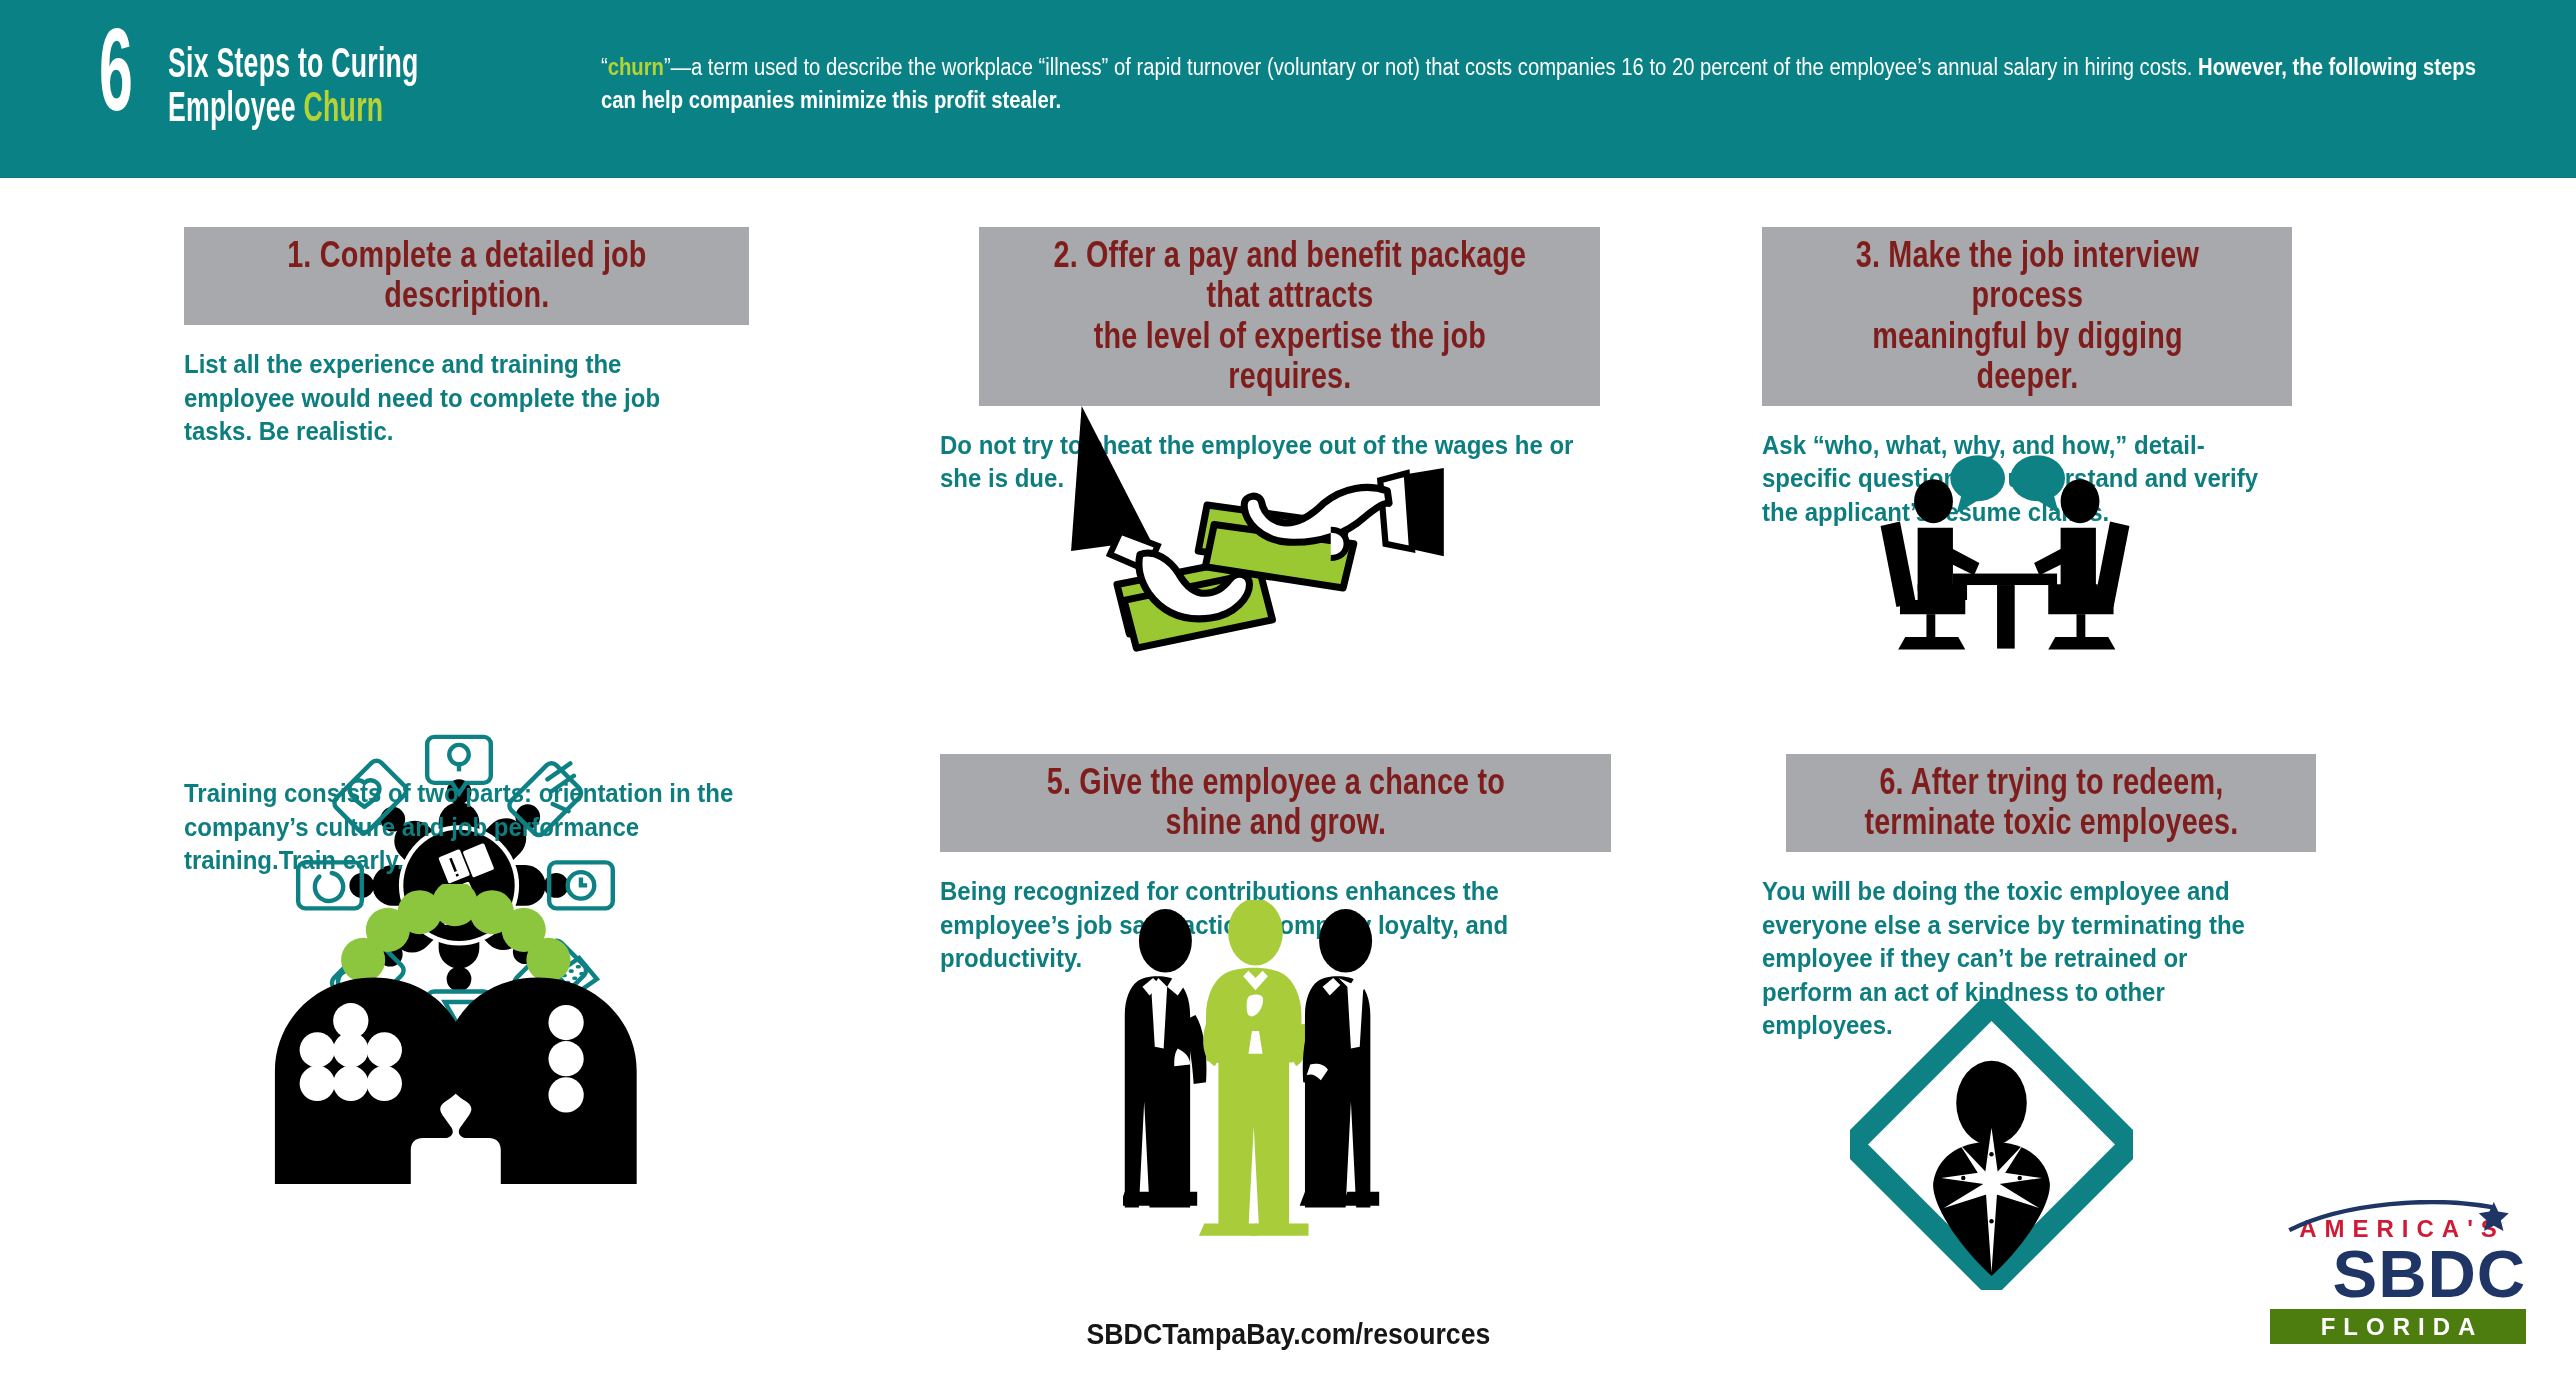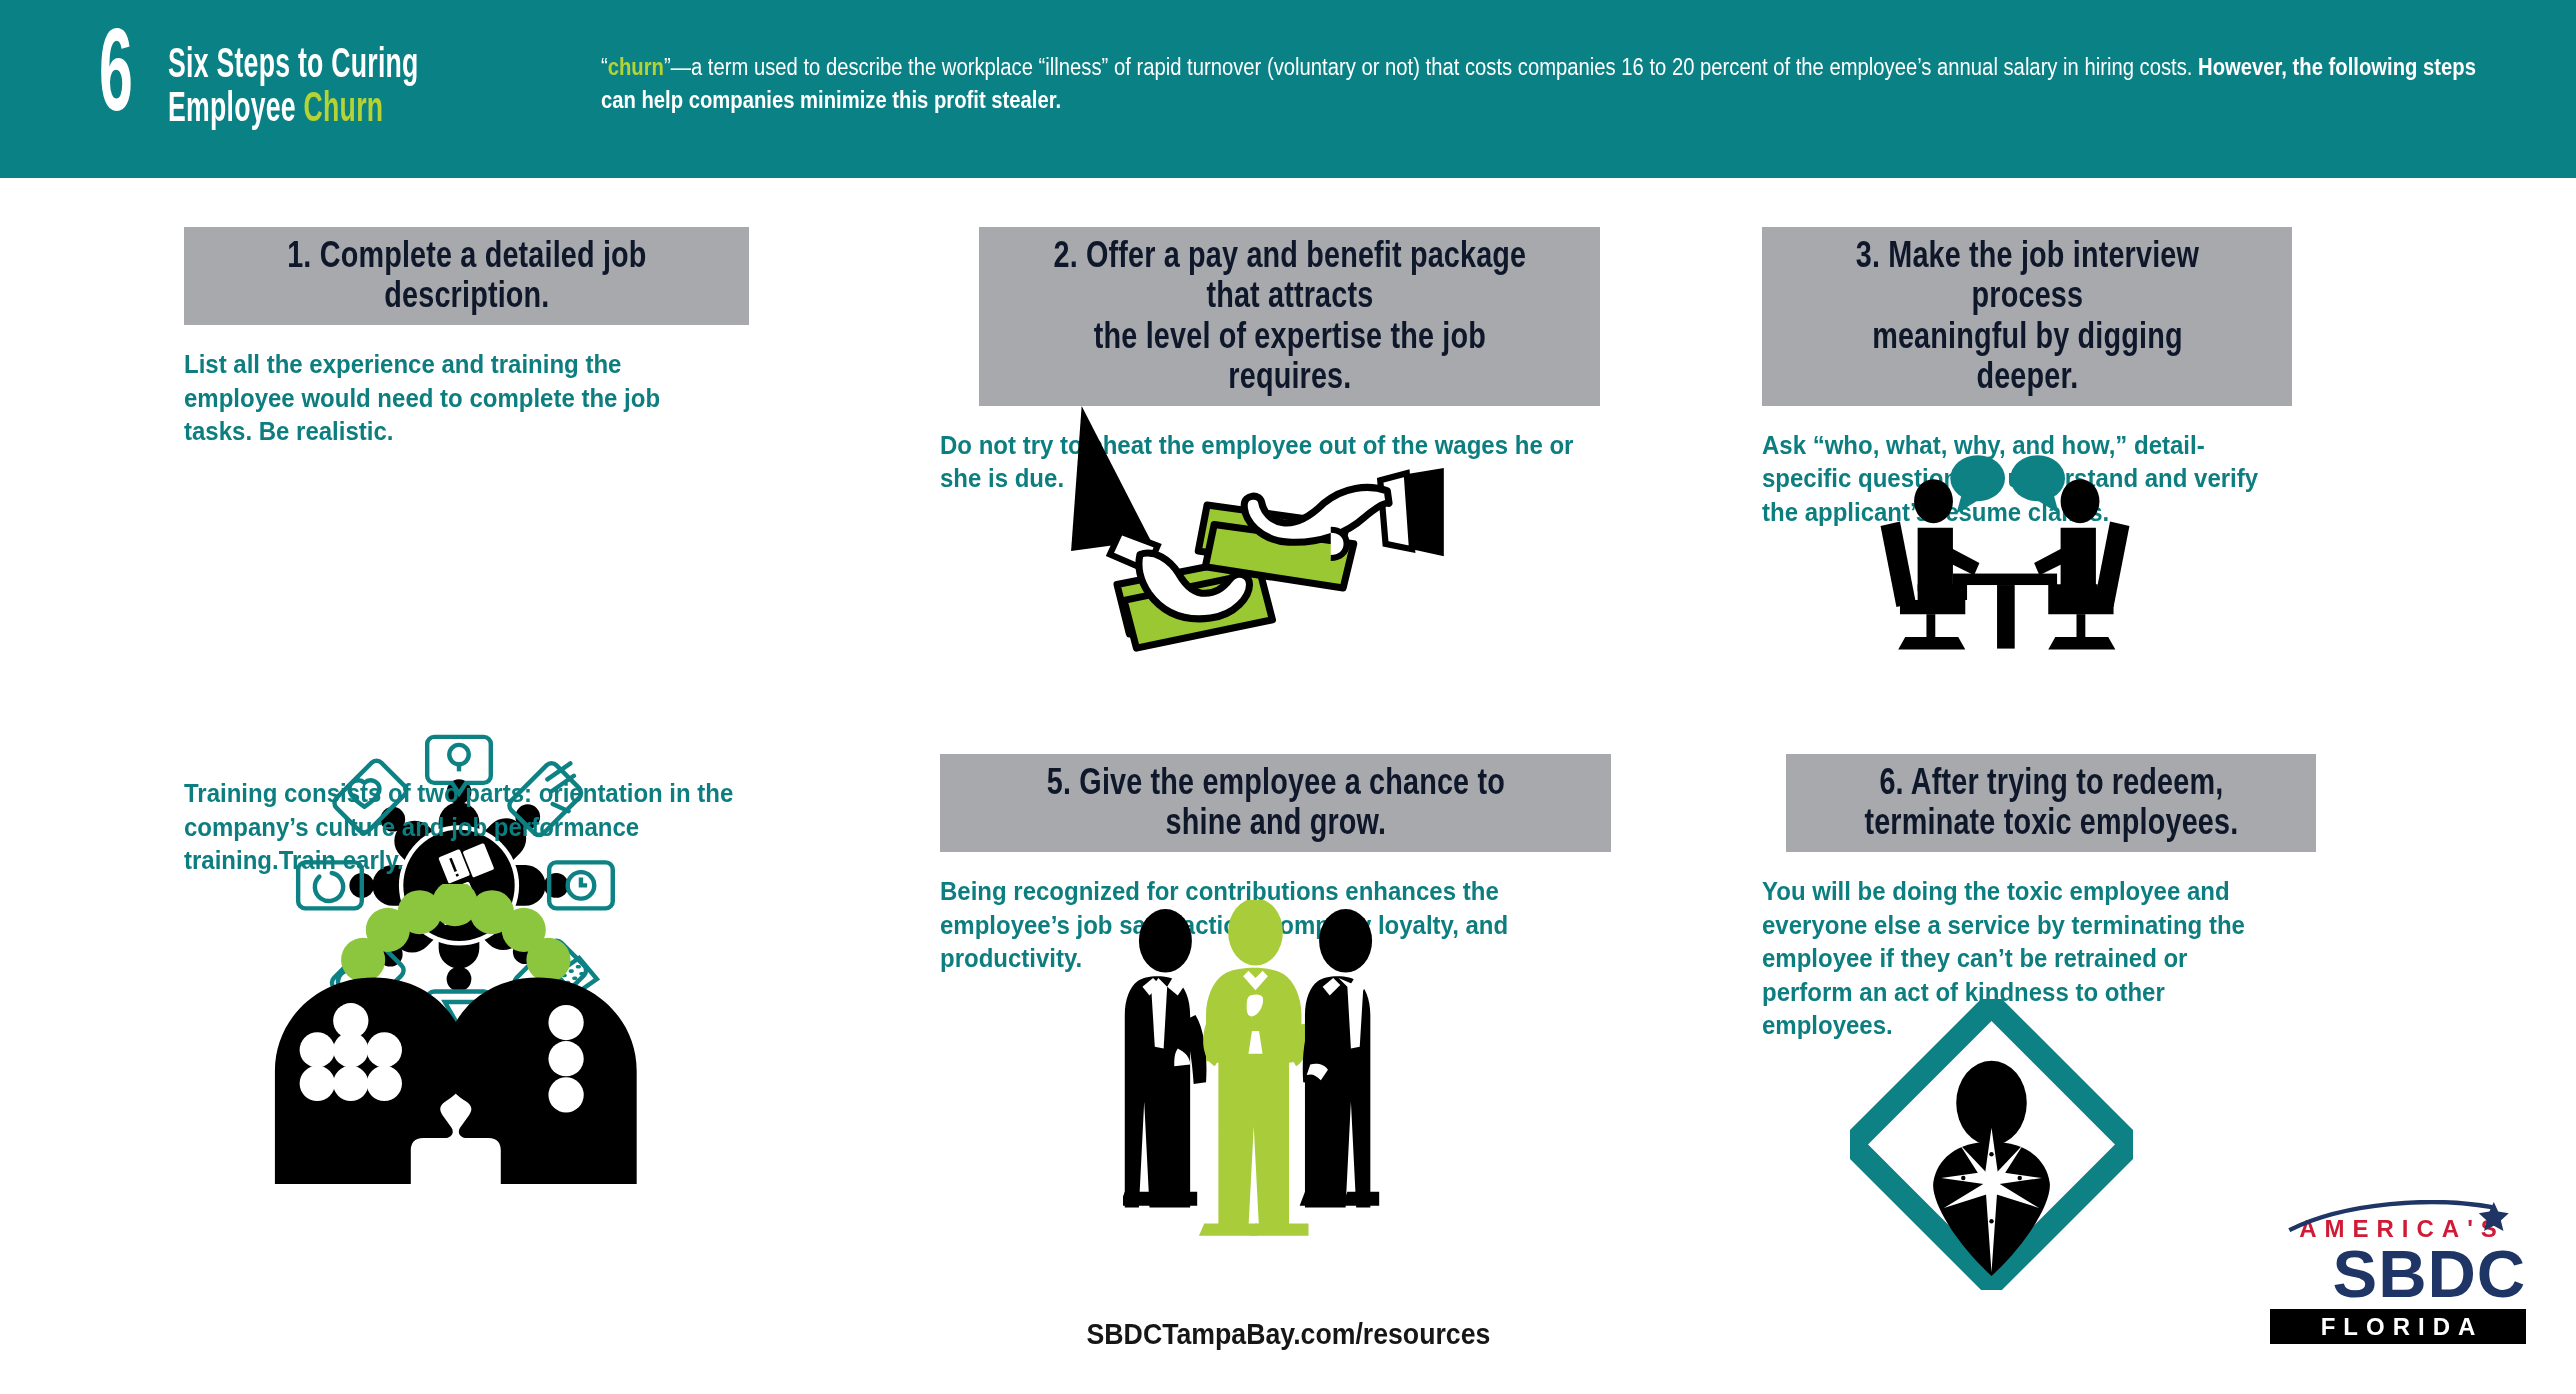--- a/index.html
+++ b/index.html
@@ -63,21 +63,21 @@
   #header-desc .bold { font-weight:700; }
 
   
   #grid {
     position:absolute; left:0; top:178px; width:2576px; height:1216px;
   }
   .card { position:absolute; }
 
   .card-head {
     background:#a7a9ac;
-    color:#0f172a;
+    color:#7f1d1d;
     text-align:center;
     font-weight:700;
     font-family:"Liberation Sans Narrow","Liberation Sans",sans-serif;
     font-size:36px;
     line-height:1.12;
     padding:8px 10.6px 9.7px 10.6px;
     letter-spacing:0.2px;
   }
   .card-head span { display:block; transform:scaleX(0.80); }
 
@@ -137,21 +137,21 @@
     color:#1f3566;
     font-size:67px;
     font-weight:700;
     letter-spacing:0.9px;
     text-align:right;
     line-height:0.96;
     margin-top:-1.8px;
     font-family:"Liberation Sans", sans-serif;
   }
   #logo-florida-bar {
-    background:#000000;
+    background:#4d7c0f;
     margin-top:3.5px;
     height:35px;
     display:flex; align-items:center; justify-content:center;
   }
   #logo-florida {
     color:#ffffff;
     font-size:24px;
     font-weight:700;
     letter-spacing:8px;
     padding-left:8px;

